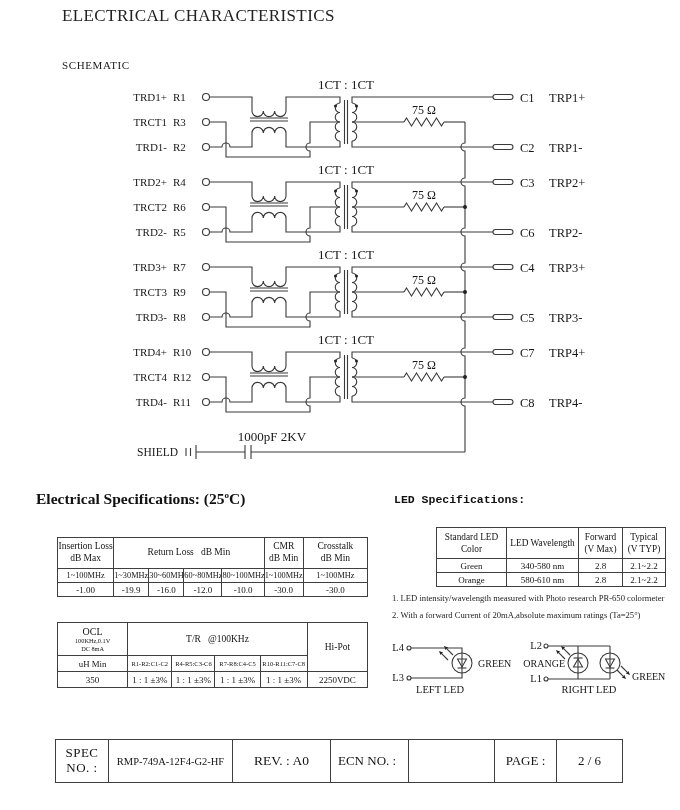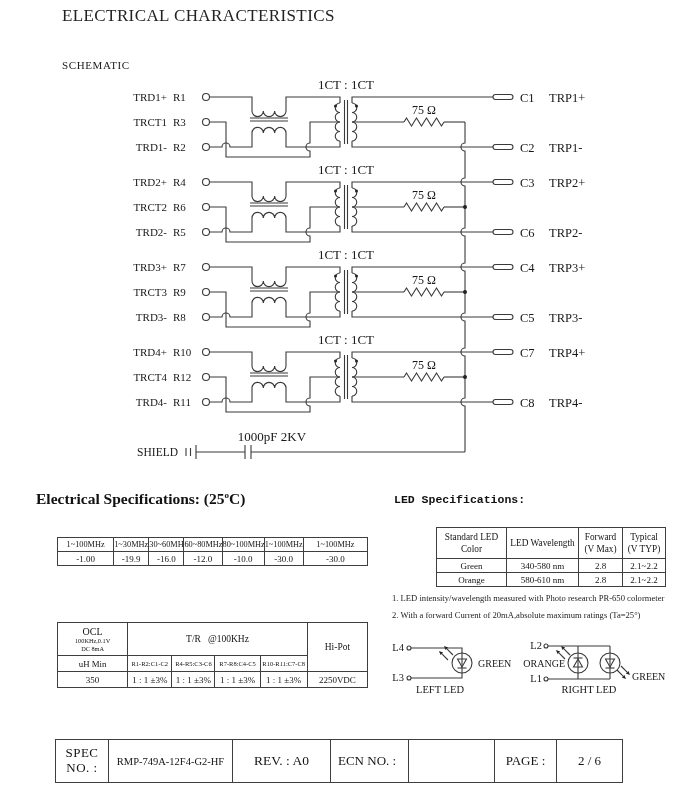--- a/index.html
+++ b/index.html
@@ -219,20 +219,29 @@
     <colgroup>
         <col style="width:56px">
         <col style="width:35px">
         <col style="width:35px">
         <col style="width:38px">
         <col style="width:42px">
         <col style="width:39px">
         <col style="width:64px">
       </colgroup>
     <tbody>
+        <tr class="r1">
+      <td class="preline">Insertion Loss
+dB Max</td>
+      <td colspan="4" class="pre">Return Loss   dB Min</td>
+      <td class="preline">CMR
+dB Min</td>
+      <td class="preline">Crosstalk
+dB Min</td>
+    </tr>
     <tr class="r2">
       <td>1~100MHz</td>
       <td>1~30MHz</td>
       <td>30~60MHz</td>
       <td>60~80MHz</td>
       <td>80~100MHz</td>
       <td>1~100MHz</td>
       <td>1~100MHz</td>
     </tr>
     <tr class="r3">

